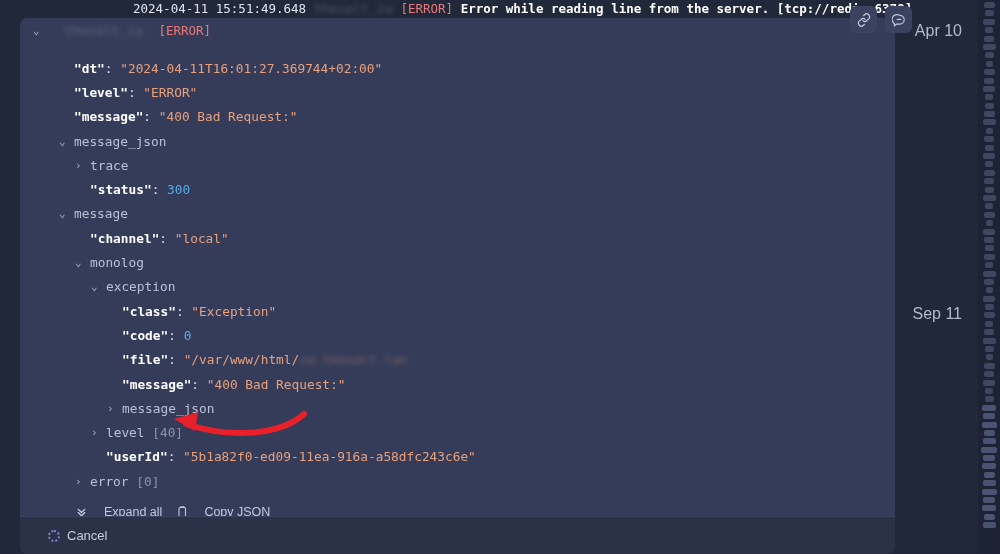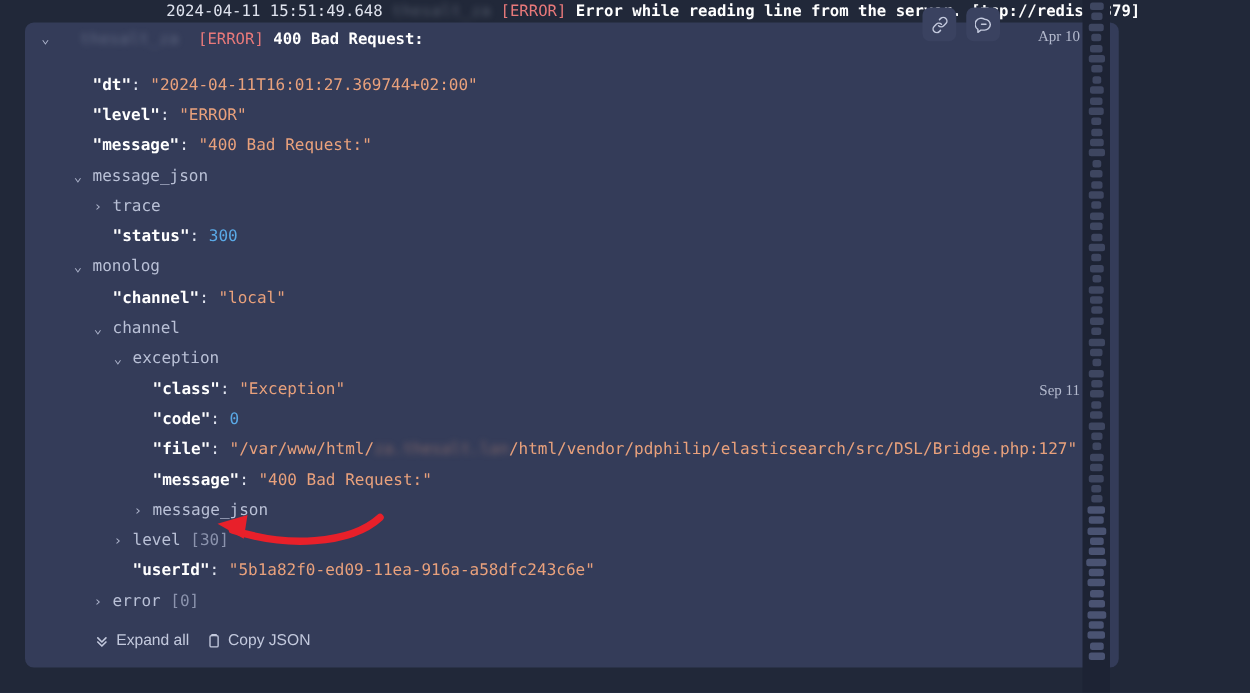--- a/index.html
+++ b/index.html
@@ -4,21 +4,21 @@
 <style>
   * { box-sizing: border-box; margin: 0; padding: 0; }
   html, body {
     width: 1000px; height: 554px;
     background: #212839;
     font-family: "DejaVu Sans Mono", monospace;
     overflow: hidden;
   }
   #root {
     position: relative;
-    width: 888px; height: 554px;
+    width: 1000px; height: 554px;
     background: #212839;
   }
 
   
   .logline-top {
     position: absolute;
     left: 0; top: 0;
     width: 1000px; height: 18px;
     display: flex; align-items: center;
     white-space: pre;
@@ -102,21 +102,21 @@
   
   .actions {
     position: absolute;
     left: 55px; top: 487px;
     display: flex; align-items: center;
     gap: 14px;
     font-family: "Liberation Sans", sans-serif;
     font-size: 12.5px;
     color: #c3c9dd;
   }
-  .act { display: flex; align-items: center; gap: 5px; cursor: pointer; }
+  .act { display: flex; gap: 16px; cursor: pointer; }
   .act svg { display: block; }
 
   
   .footer {
     position: absolute;
     left: 20px; top: 516px;
     width: 875px; height: 38px;
     background: #2b3247;
     border-top: 1px solid #3c4461;
     border-radius: 0 0 7px 7px;
@@ -153,23 +153,23 @@
   .ibtn svg { display: block; }
 
   
   .gutter {
     position: absolute;
     right: 22px; top: 0;
     width: 66px; height: 554px;
   }
   .gdate {
     position: absolute;
-    right: 2px;
-    font-family: Liberation Serif, serif;
-    font-size: 12px;
+    right: 16px;
+    font-family: Liberation Sans, sans-serif;
+    font-size: 16px;
     color: #b4bace;
     white-space: nowrap;
   }
 
   
   .minimap {
     position: absolute;
     right: 0; top: 0;
     width: 22px; height: 554px;
     background: #1d2334;
@@ -210,40 +210,39 @@
 
   <div class="panel">
 
     <div class="panel-header">
       <span class="chev-row">⌄</span>
       <span>  </span>
       <span class="redacted-inline">thesalt_za</span>
       <span>  </span>
       <span class="lvl-error">[ERROR]</span>
       <span> </span>
-      <span class="msg-white">400 Bad Request:</span>
     </div>
 
     <div class="json-tree" id="json-tree">
         <div class="jrow" style="padding-left: 39px;"><span class="tw"></span><span class="k">"dt"</span><span class="colon">: </span><span class="v-str">"2024-04-11T16:01:27.369744+02:00"</span></div>
         <div class="jrow" style="padding-left: 39px;"><span class="tw"></span><span class="k">"level"</span><span class="colon">: </span><span class="v-str">"ERROR"</span></div>
         <div class="jrow" style="padding-left: 39px;"><span class="tw"></span><span class="k">"message"</span><span class="colon">: </span><span class="v-str">"400 Bad Request:"</span></div>
         <div class="jrow" style="padding-left: 39px;"><span class="tw">⌄</span><span class="node-name">message_json</span></div>
         <div class="jrow" style="padding-left: 55px;"><span class="tw">›</span><span class="node-name">trace</span></div>
         <div class="jrow" style="padding-left: 55px;"><span class="tw"></span><span class="k">"status"</span><span class="colon">: </span><span class="v-num">300</span></div>
-        <div class="jrow" style="padding-left: 39px;"><span class="tw">⌄</span><span class="node-name">monolog</span></div>
+        <div class="jrow" style="padding-left: 39px;"><span class="tw">⌄</span><span class="node-name">message</span></div>
         <div class="jrow" style="padding-left: 55px;"><span class="tw"></span><span class="k">"channel"</span><span class="colon">: </span><span class="v-str">"local"</span></div>
-        <div class="jrow" style="padding-left: 55px;"><span class="tw">⌄</span><span class="node-name">channel</span></div>
+        <div class="jrow" style="padding-left: 55px;"><span class="tw">⌄</span><span class="node-name">monolog</span></div>
         <div class="jrow" style="padding-left: 71px;"><span class="tw">⌄</span><span class="node-name">exception</span></div>
         <div class="jrow" style="padding-left: 87px;"><span class="tw"></span><span class="k">"class"</span><span class="colon">: </span><span class="v-str">"Exception"</span></div>
         <div class="jrow" style="padding-left: 87px;"><span class="tw"></span><span class="k">"code"</span><span class="colon">: </span><span class="v-num">0</span></div>
-        <div class="jrow" style="padding-left: 87px;"><span class="tw"></span><span class="k">"file"</span><span class="colon">: </span><span class="v-str">"/var/www/html/</span><span class="path-blur">za.thesalt.lan</span><span class="v-str">/html/vendor/pdphilip/elasticsearch/src/DSL/Bridge.php:127"</span></div>
+        <div class="jrow" style="padding-left: 87px;"><span class="tw"></span><span class="k">"file"</span><span class="colon">: </span><span class="v-str">"/var/www/html/</span><span class="path-blur">za.thesalt.lan</span></div>
         <div class="jrow" style="padding-left: 87px;"><span class="tw"></span><span class="k">"message"</span><span class="colon">: </span><span class="v-str">"400 Bad Request:"</span></div>
         <div class="jrow" style="padding-left: 87px;"><span class="tw">›</span><span class="node-name">message_json</span></div>
-        <div class="jrow" style="padding-left: 71px;"><span class="tw">›</span><span class="node-name">level</span><span class="node-count"> [30]</span></div>
+        <div class="jrow" style="padding-left: 71px;"><span class="tw">›</span><span class="node-name">level</span><span class="node-count"> [40]</span></div>
         <div class="jrow" style="padding-left: 71px;"><span class="tw"></span><span class="k">"userId"</span><span class="colon">: </span><span class="v-str">"5b1a82f0-ed09-11ea-916a-a58dfc243c6e"</span></div>
         <div class="jrow" style="padding-left: 55px;"><span class="tw">›</span><span class="node-name">error</span><span class="node-count"> [0]</span></div>
       </div>
 
     <div class="actions">
       <div class="act">
         <span>
           <svg width="13" height="13" viewBox="0 0 24 24" fill="none" stroke="#c3c9dd" stroke-width="2.4" stroke-linecap="round" stroke-linejoin="round">
             <polyline points="6,8 12,14 18,8"></polyline>
               <polyline points="6,14 12,20 18,14"></polyline>
@@ -256,20 +255,26 @@
           <svg width="12" height="13" viewBox="0 0 24 24" fill="none" stroke="#c3c9dd" stroke-width="2.2" stroke-linecap="round" stroke-linejoin="round">
             <rect x="6" y="4" width="13" height="18" rx="2"></rect>
             <path d="M9 4 V2.5 h7 V4"></path>
           </svg>
         </span>
         <span>Copy JSON</span>
       </div>
     </div>
   </div>
 
+  <div class="footer">
+    <div class="cancel-btn">
+      <span class="spinner"></span>
+      <span>Cancel</span>
+    </div>
+  </div>
 
   <div class="icon-btns">
     <div class="ibtn">
       <span>
         <svg width="14" height="14" viewBox="0 0 24 24" fill="none" stroke="#c3c9dd" stroke-width="2" stroke-linecap="round">
           <path d="M10 13a5 5 0 0 0 7.07 0l3-3a5 5 0 0 0-7.07-7.07l-1.7 1.7"></path>
           <path d="M14 11a5 5 0 0 0-7.07 0l-3 3a5 5 0 0 0 7.07 7.07l1.7-1.7"></path>
         </svg>
       </span>
     </div>

